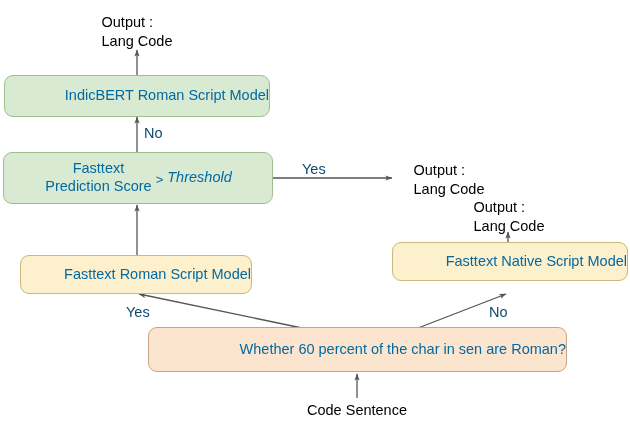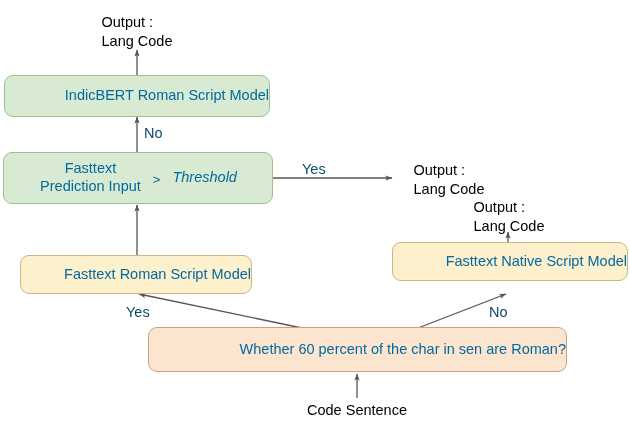--- a/index.html
+++ b/index.html
@@ -55,21 +55,21 @@
     position: absolute;
     color: #0c4a6e;
     font-size: 14.5px;
     white-space: nowrap;
   }
   
   .thresh-inner {
     display: flex;
     align-items: center;
     justify-content: center;
-    gap: 12px;
+    gap: 4px;
     width: 100%;
     padding-left: 23px;
   }
   .thresh-left {
     text-align: center;
     line-height: 1.22;
   }
   .thresh-op { font-size: 13px; padding-top: 3px; }
   .thresh-right { font-size: 14.5px; padding-right: 22px; font-style: italic; }
 </style>
@@ -110,21 +110,21 @@
   <div class="node node-green" style="left:4px; top:75px; width:266px; height:42px;">
     <span>IndicBERT Roman Script Model</span>
   </div>
 
   <div class="edge-label" style="left:144px; top:125px;">No</div>
 
   <div class="node node-green" style="left:3px; top:152px; width:270px; height:52px;">
     <div class="thresh-inner">
       <div class="thresh-left">
         <div>Fasttext</div>
-        <div>Prediction Input</div>
+        <div>Prediction Score</div>
       </div>
       <div class="thresh-op">&gt;</div>
       <div class="thresh-right">Threshold</div>
     </div>
   </div>
 
   <div class="edge-label" style="left:302px; top:161px;">Yes</div>
 
   <div class="label label-center" style="left:449px; top:161px;">
     <div>Output :</div>

